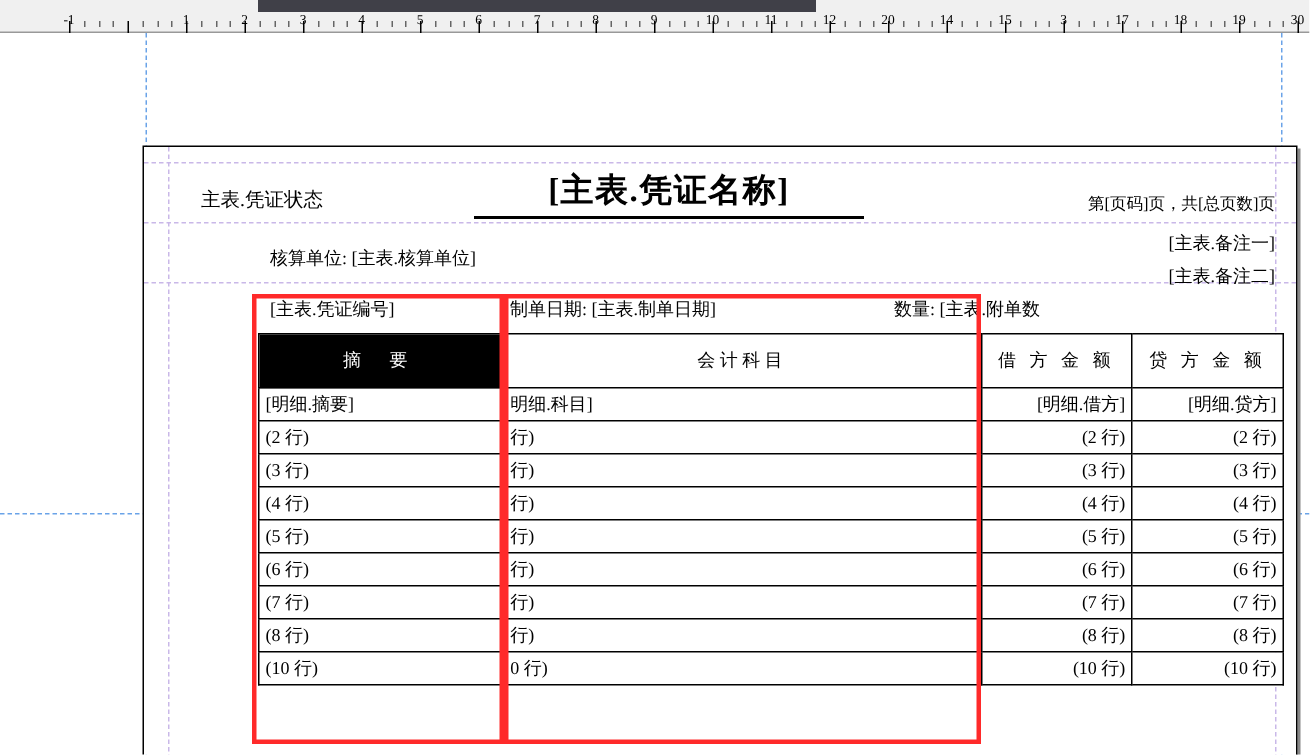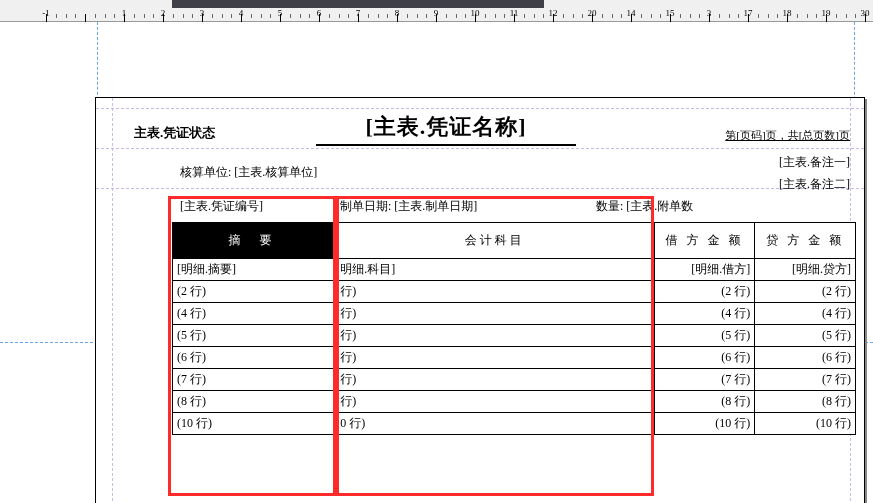--- a/index.html
+++ b/index.html
@@ -86,27 +86,26 @@
     text-align: center;
     width: 260px;
     border-bottom: 2px solid #000;
     padding-bottom: 2px;
     letter-spacing: 1px;
   }
   .status-label {
     position: absolute;
     top: 26px; left: 38px;
     font-size: 13px;
-    font-weight: bold;
+    font-weight: normal;
   }
   .pager {
     position: absolute;
     top: 30px; right: 14px;
     font-size: 11px;
-    text-decoration: underline;
   }
   .remark1 { position:absolute; top: 56px; right: 14px; font-size: 12px; margin-left: 16px; }
   .remark2 { position:absolute; top: 78px; right: 14px; font-size: 12px; padding-left: 28px; }
 
   .unit-row {
     position:absolute; top: 66px; left: 84px; font-size: 12px;
   }
   .meta-row {
     position:absolute; top: 100px; left: 84px; right: 10px; font-size: 12px;
   }
@@ -333,20 +332,26 @@
             <td class="r">[明细.借方]</td>
             <td class="r">[明细.贷方]</td>
           </tr>
           <tr>
             <td>(2 行)</td>
             <td>  行)</td>
             <td class="r">(2 行)</td>
             <td class="r">(2 行)</td>
           </tr>
           <tr>
+            <td>(3 行)</td>
+            <td>  行)</td>
+            <td class="r">(3 行)</td>
+            <td class="r">(3 行)</td>
+          </tr>
+          <tr>
             <td>(4 行)</td>
             <td>  行)</td>
             <td class="r">(4 行)</td>
             <td class="r">(4 行)</td>
           </tr>
           <tr>
             <td>(5 行)</td>
             <td>  行)</td>
             <td class="r">(5 行)</td>
             <td class="r">(5 行)</td>

